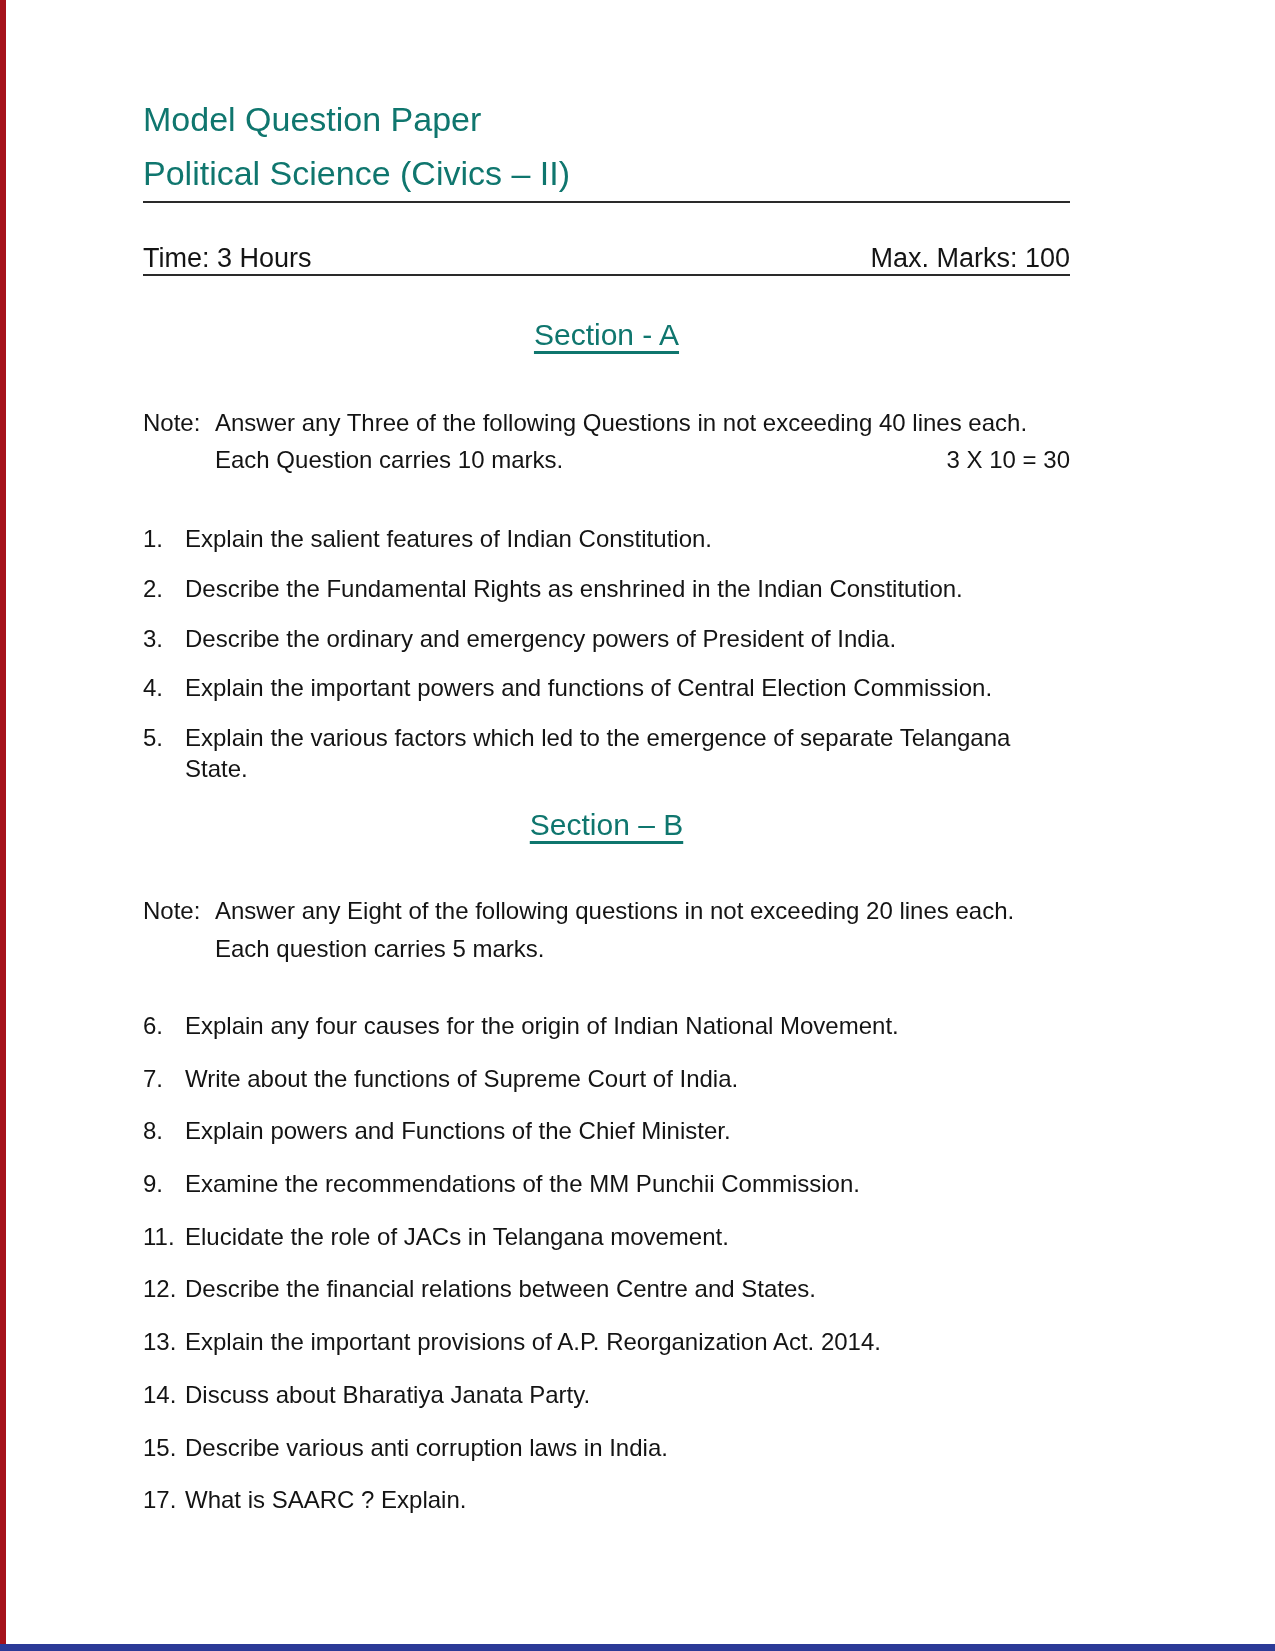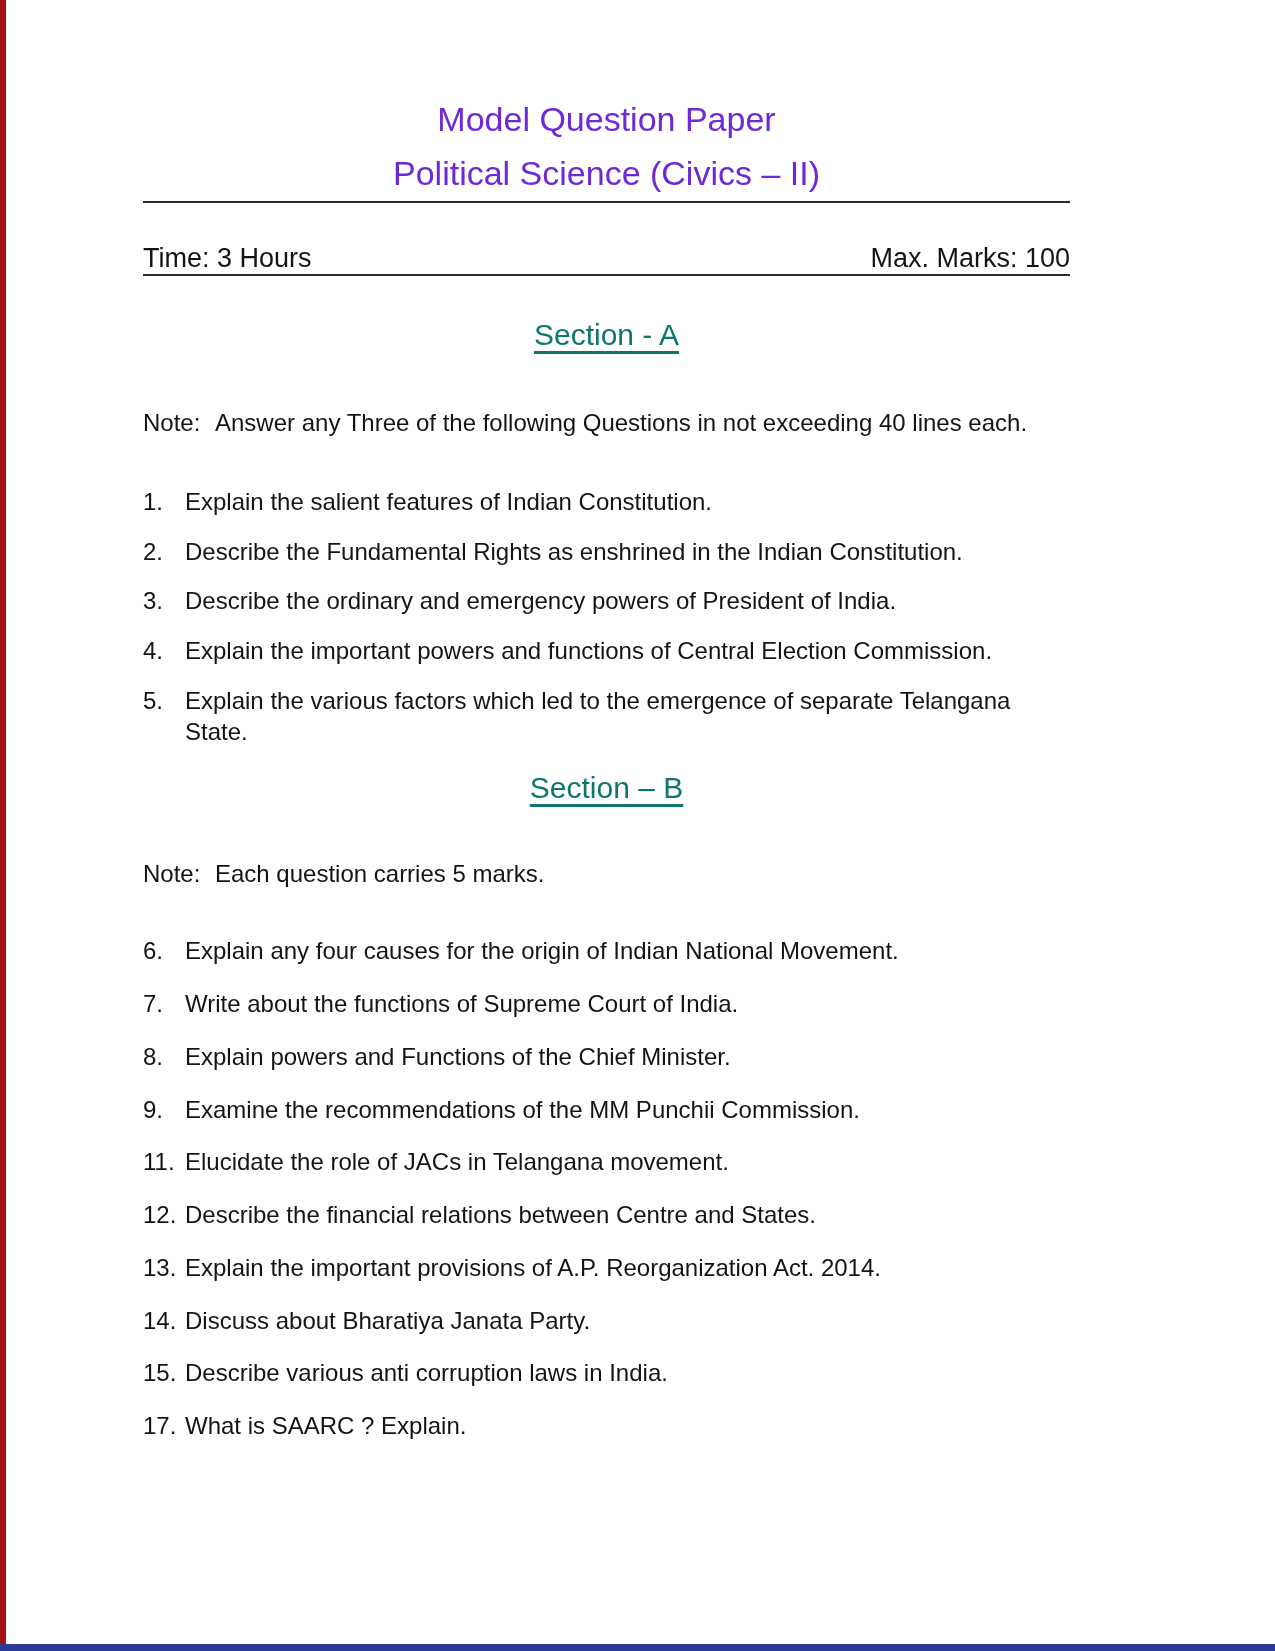--- a/index.html
+++ b/index.html
@@ -26,24 +26,23 @@
     background: #2b3a97;
   }
 
   .content {
     position: relative;
     margin: 0 205px 0 143px; 
     padding-top: 92px;
   }
 
   .title {
-    text-align: center;
     font-size: 34px;
     line-height: 1.6;
-    color: #6d28d9;
+    color: #0f766e;
   }
 
   hr.rule {
     border: none;
     border-top: 2px solid #2a2a2a;
     margin: 0;
   }
   .rule-1 { margin-top: 52px; }
   .rule-2 { margin-top: 44px; }
 
@@ -131,20 +130,24 @@
     <hr class="rule rule-2">
 
     <div class="section-heading">
       <span>Section - A</span>
     </div>
 
     <div class="note">
       <div class="note-label">Note:</div>
       <div class="note-body">
         <div>Answer any Three of the following Questions in not exceeding 40 lines each.</div>
+        <div class="note-line2">
+          <span>Each Question carries 10 marks.</span>
+          <span>3 X 10 = 30</span>
+        </div>
       </div>
     </div>
 
     <ol class="questions">
       <li>
         <span class="qnum">1.</span>
         <span class="qtext">Explain the salient features of Indian Constitution.</span>
       </li>
       <li>
         <span class="qnum">2.</span>
@@ -164,20 +167,21 @@
       </li>
     </ol>
 
     <div class="section-heading section-b-heading">
       <span>Section – B</span>
     </div>
 
     <div class="note note-b">
       <div class="note-label">Note:</div>
       <div class="note-body">
+        <div>Answer any Eight of the following questions in not exceeding 20 lines each.</div>
         <div class="note-line2">
           <span>Each question carries 5 marks.</span>
         </div>
       </div>
     </div>
 
     <ol class="questions questions-b">
       <li>
         <span class="qnum">6.</span>
         <span class="qtext">Explain any four causes for the origin of Indian National Movement.</span>

